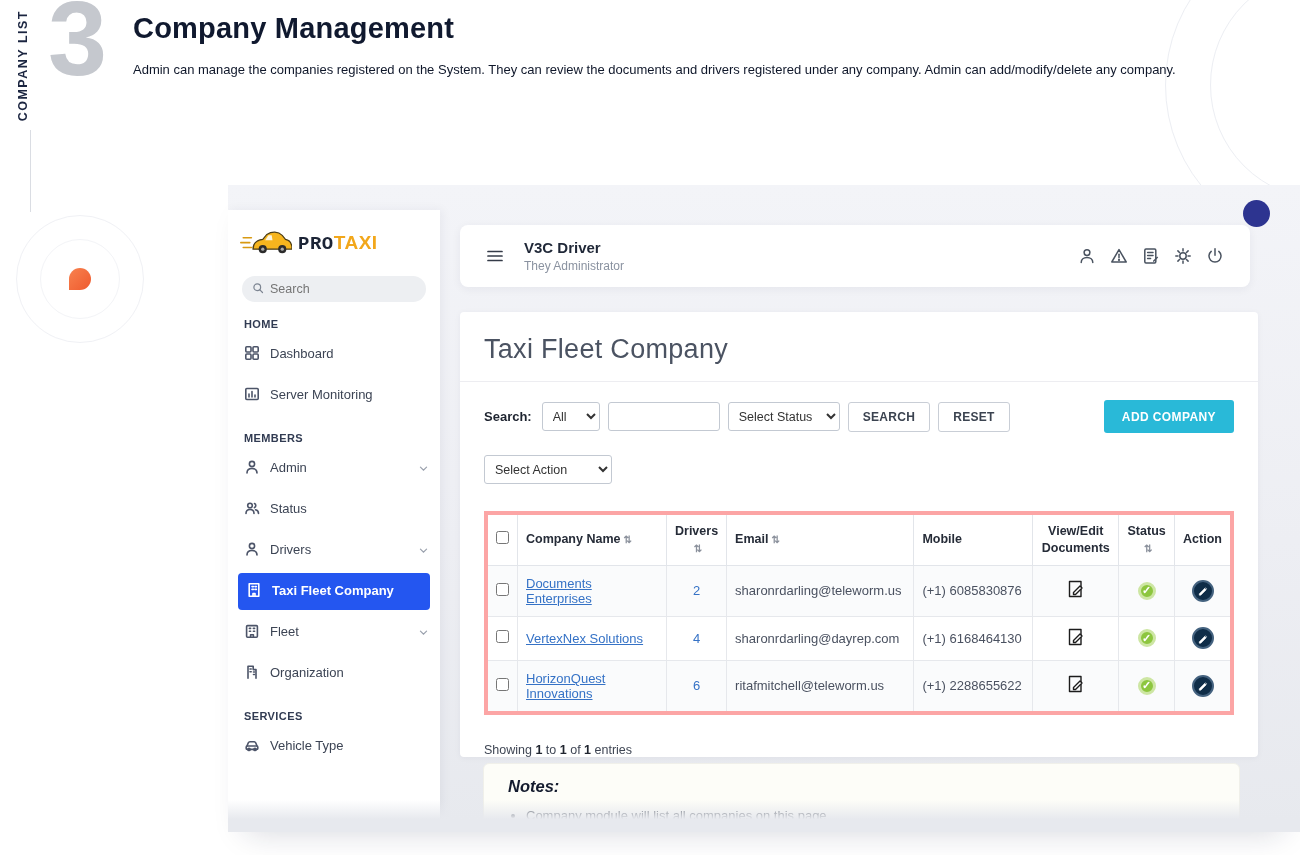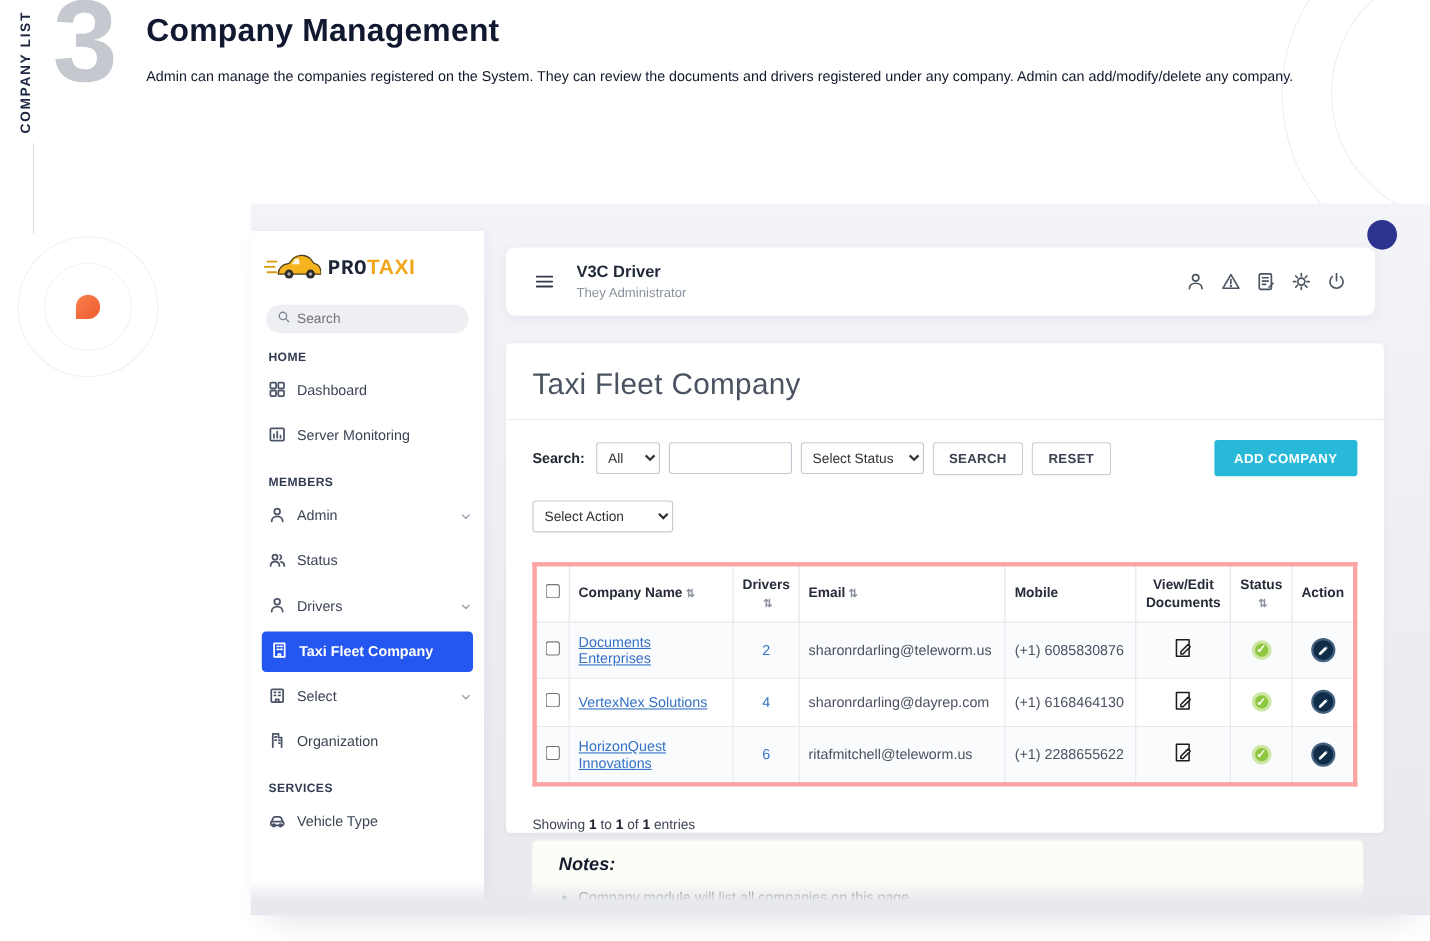--- a/index.html
+++ b/index.html
@@ -301,21 +301,21 @@
       <span class="lbl">Taxi Fleet Company</span>
     </div>
 
     <div class="sb-item">
       <span>
         <svg class="icn" viewBox="0 0 16 16">
             <rect x="2.6" y="2.6" width="10.8" height="11.6" rx="1"></rect>
             <path d="M5.4 5.4h1.2 M9.4 5.4h1.2 M5.4 8.2h1.2 M9.4 8.2h1.2 M6.6 14.2v-2.4h2.8v2.4"></path>
           </svg>
       </span>
-      <span class="lbl">Select</span>
+      <span class="lbl">Fleet</span>
       <span class="chev">
         <svg width="9" height="7" viewBox="0 0 10 8" fill="none" stroke="currentColor" stroke-width="1.4" stroke-linecap="round">
             <path d="M1.5 2.5 5 6 8.5 2.5"></path>
           </svg>
       </span>
     </div>
 
     <div class="sb-item">
       <span>
         <svg class="icn" viewBox="0 0 16 16">

